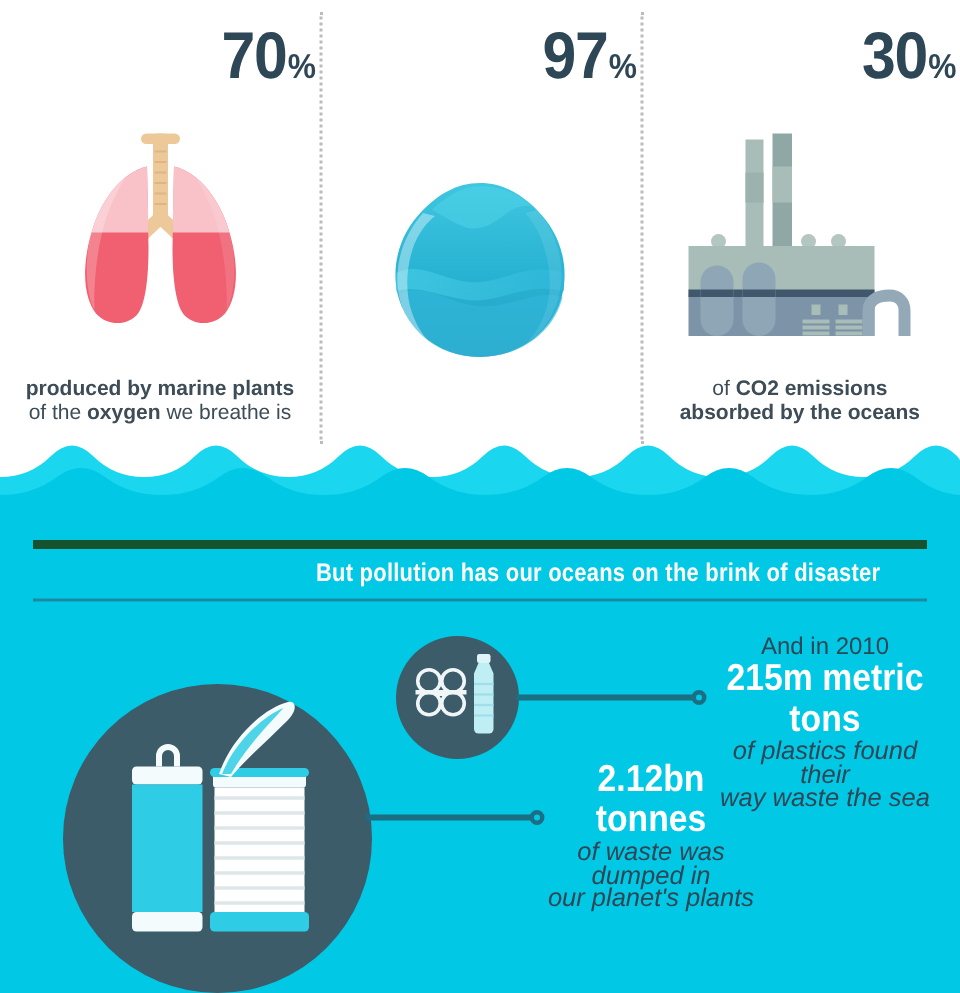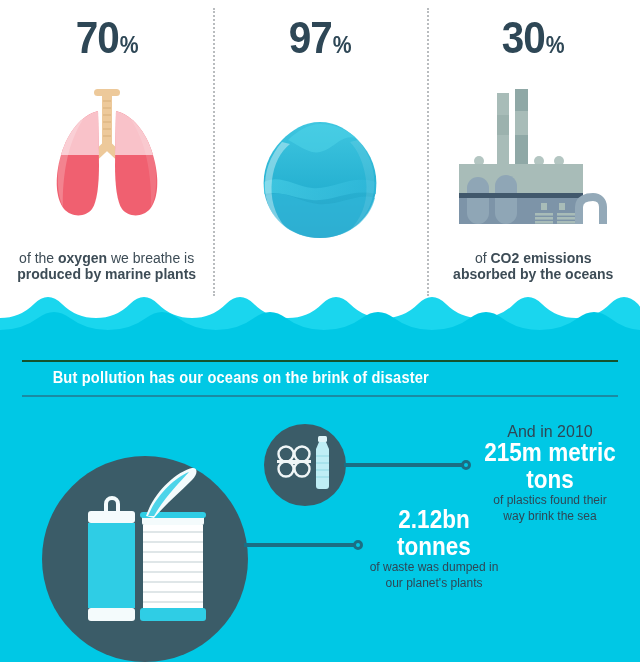--- a/index.html
+++ b/index.html
@@ -28,21 +28,21 @@
     height: 300px;
     background: #ffffff;
     display: flex;
   }
   .stat-panel {
     position: relative;
     width: 213.3px;
     height: 300px;
     display: flex;
     flex-direction: column;
-    align-items: center;
+    align-items: flex-end;
   }
   .divider {
     position: absolute;
     top: 8px;
     width: 0;
     height: 288px;
     border-left: 2px dotted #b9bcbf;
   }
   .divider.d1 { left: 213px; }
   .divider.d2 { left: 427px; }
@@ -100,24 +100,24 @@
     left: 0; top: 330px;
     width: 640px;
     height: 332px;
     background: #00c8e5;
   }
 
   .headline-band {
     position: absolute;
     left: 22px; top: 30px;
     width: 596px;
-    border-top: 2px solid #14532d;
+    border-top: 6px solid #14532d;
     border-bottom: 2px solid #1b8ba3;
     padding: 6px 0 7px 0;
-    text-align: left;
+    text-align: right;
   }
   .headline-text {
     color: #ffffff;
     font-family: "Liberation Sans Narrow", "Liberation Sans", sans-serif;
     font-weight: bold;
     font-size: 17px;
     letter-spacing: 0.2px;
     transform: scaleX(0.86);
     display: inline-block;
   }
@@ -174,22 +174,23 @@
     font-family: "Liberation Sans Narrow", "Liberation Sans", sans-serif;
     font-weight: bold;
     font-size: 25px;
     line-height: 27px;
     letter-spacing: 0px;
     transform: scaleX(0.9);
     display: block;
   }
   .callout .sub {
     color: #2e4756;
-    font-size: 12px;
+    font-size: 17px;
     line-height: 15.5px;
+    font-style: italic;
   }
 
   svg { display: block; }
 </style>
 </head>
 <body>
 
 <div id="page">
 
   <div class="top-section">
@@ -218,22 +219,22 @@
 
           <path d="M84 26 C100 30 114 46 121 70 C128 94 126 114 118 124 C110 133 96 132 90 124 C85 117 83 100 83 80 Z" fill="#f06070"></path>
 
           <path d="M66 26 C50 30 36 46 29 70 L29 70 L67 70 Z" fill="#f9c7ce" opacity="0.95"></path>
           <path d="M84 26 C100 30 114 46 121 70 L83 70 Z" fill="#f9c7ce" opacity="0.95"></path>
           <path d="M56 27 C44 34 34 52 29 70 C24 88 25 110 31 122 C30 100 34 70 42 52 C47 40 52 32 56 27 Z" fill="#ffffff" opacity="0.22"></path>
           <path d="M94 27 C106 34 116 52 121 70 C126 88 125 110 119 122 C120 100 116 70 108 52 C103 40 98 32 94 27 Z" fill="#ffffff" opacity="0.12"></path>
         </svg>
       </div>
       <div class="caption">
+        <div><span class="b">produced by marine plants</span></div>
         <div>of the <span class="b">oxygen</span> we breathe is</div>
-        <div><span class="b">produced by marine plants</span></div>
       </div>
     </div>
 
     <div class="stat-panel">
       <div class="pct">
         <span>97</span>
           <span class="sym">%</span>
       </div>
       <div class="art">
         <svg width="140" height="140" viewBox="0 0 140 140">
@@ -382,21 +383,21 @@
 
   <div class="connector conn-1"></div>
   <div class="conn-dot dot-1"></div>
   <div class="connector conn-2"></div>
   <div class="conn-dot dot-2"></div>
 
   <div class="callout callout-1">
     <div class="lead">And in 2010</div>
     <span class="big">215m metric tons</span>
     <div class="sub">of plastics found their</div>
-    <div class="sub">way brink the sea</div>
+    <div class="sub">way waste the sea</div>
   </div>
 
   <div class="callout callout-2">
     <span class="big">2.12bn tonnes</span>
     <div class="sub">of waste was dumped in</div>
     <div class="sub">our planet's plants</div>
   </div>
 
 </div>
 

